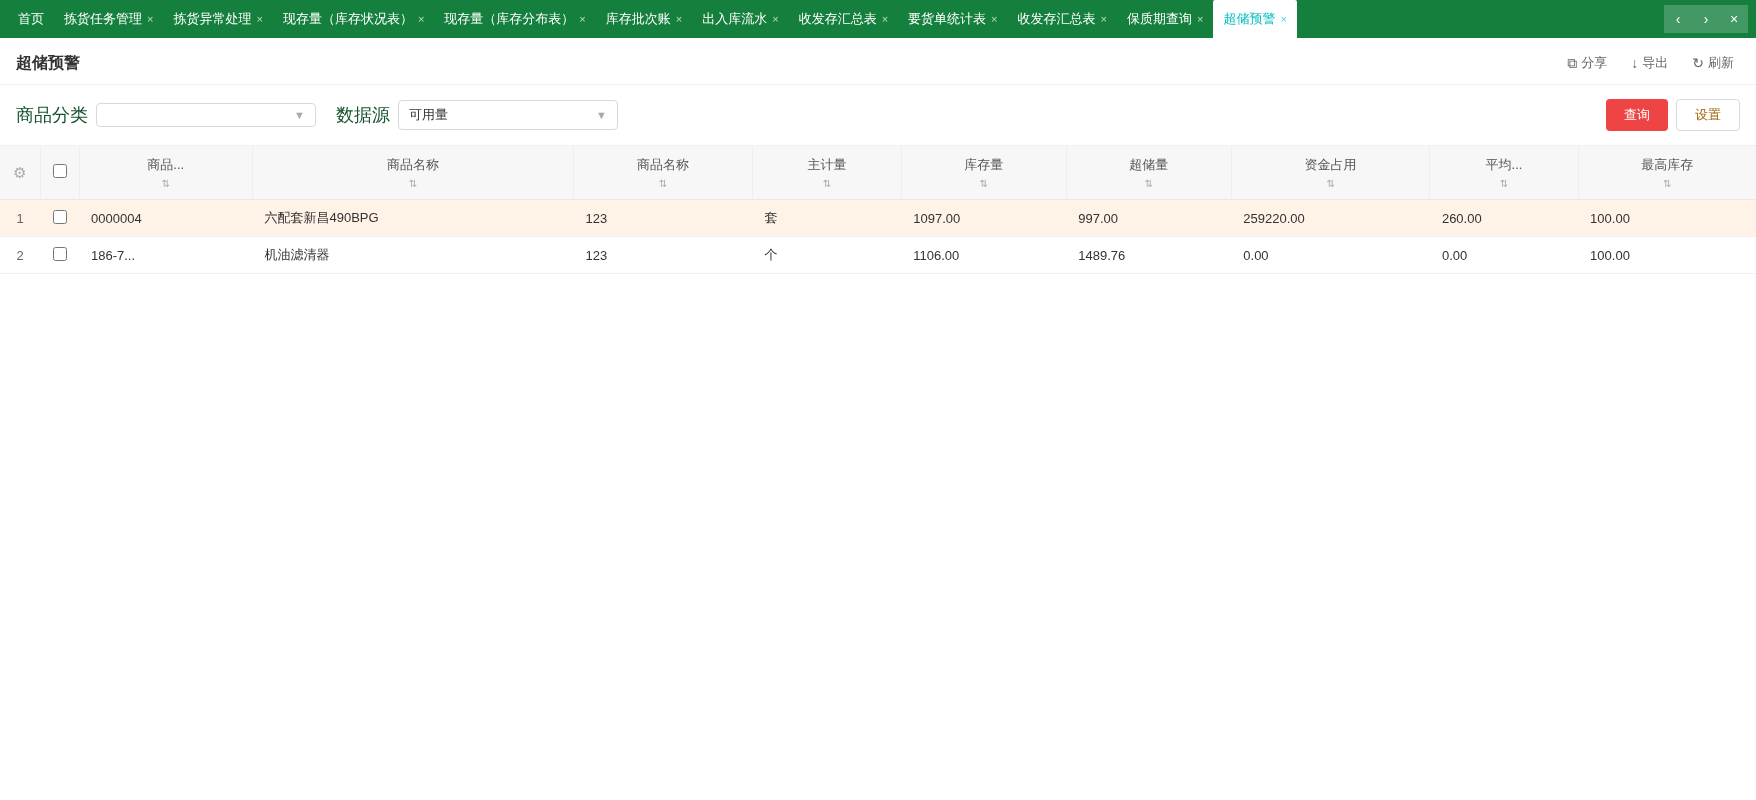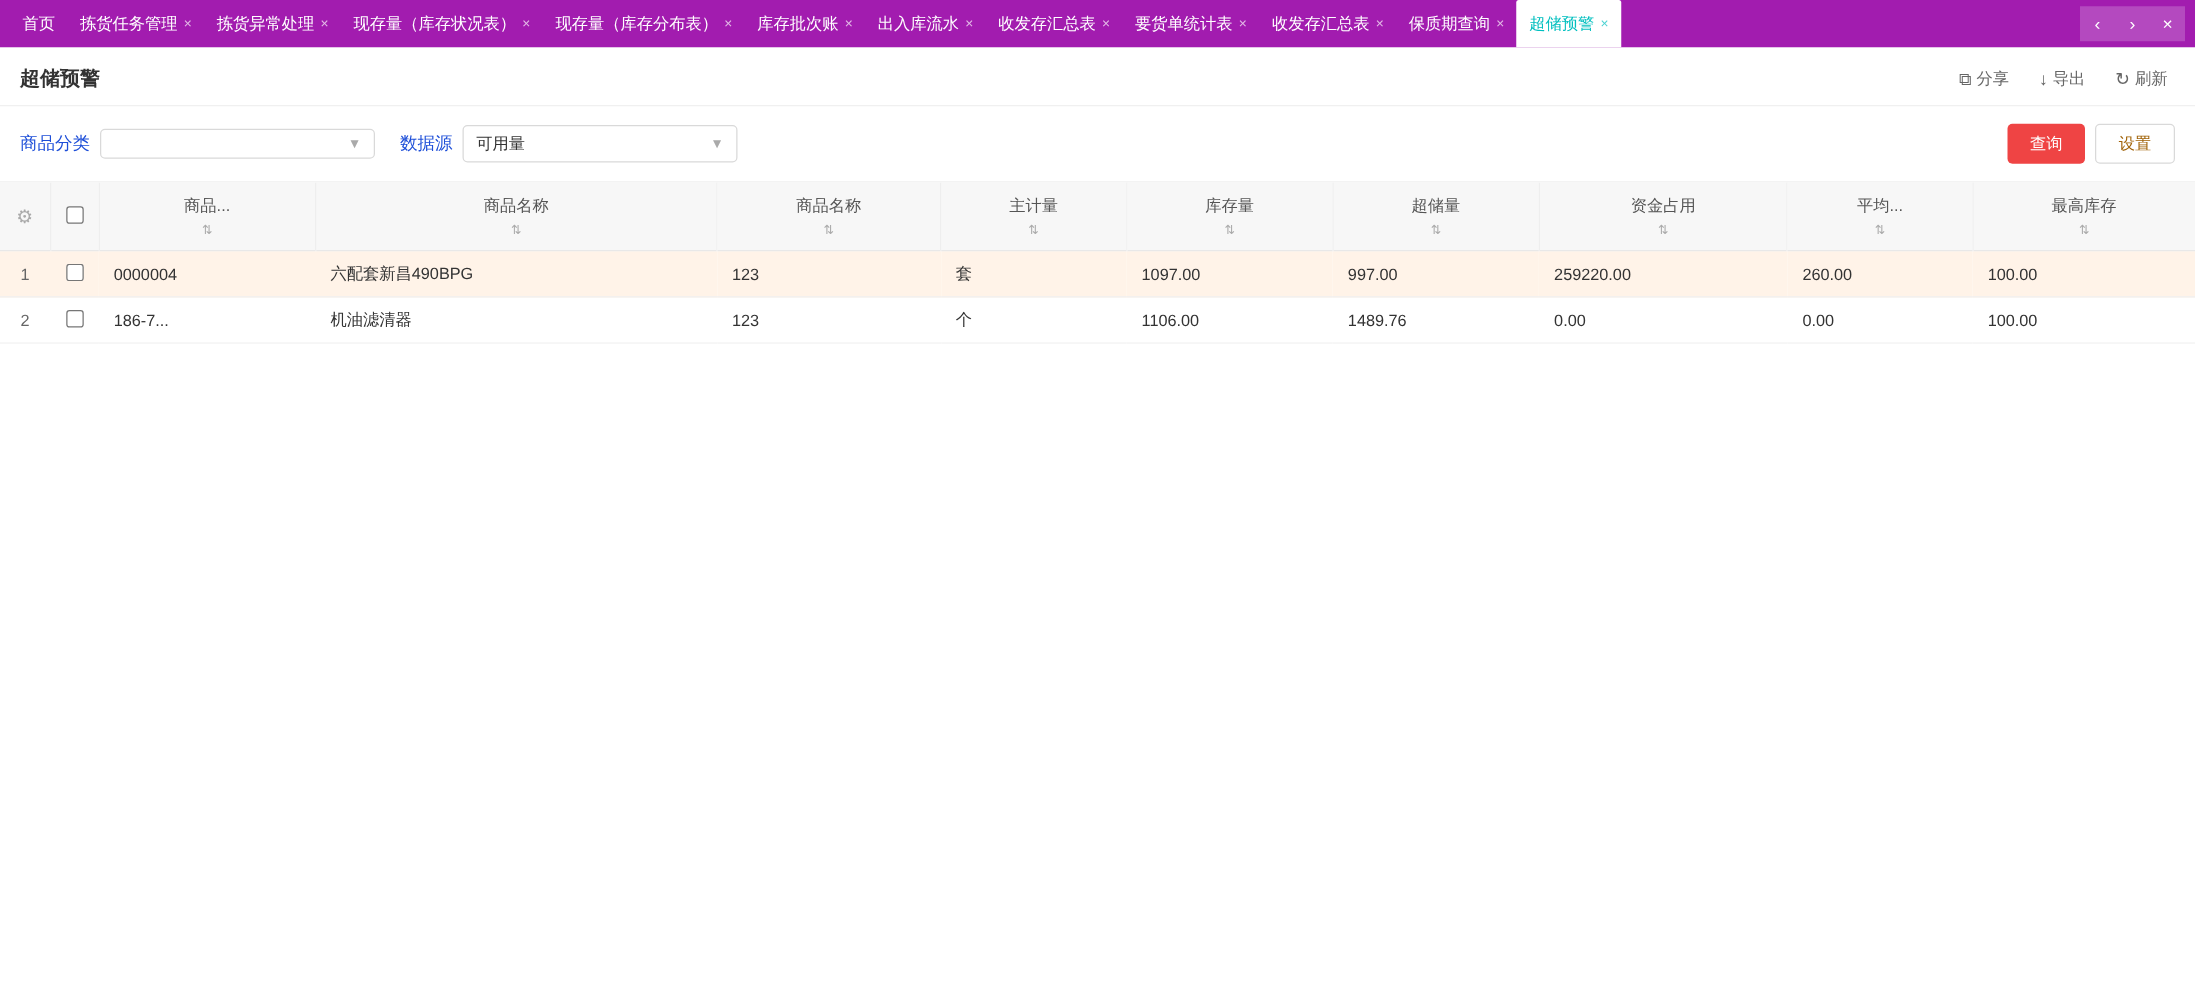--- a/index.html
+++ b/index.html
@@ -2,21 +2,21 @@
 <html><head>
   <meta charset="utf-8">
   <style>
     * { box-sizing: border-box; margin: 0; padding: 0; }
     body { font-family: "Microsoft YaHei", "PingFang SC", Arial, sans-serif; font-size: 13px; background: #f5f5f5; color: #333; }
 
     
     .top-nav {
       display: flex;
       align-items: center;
-      background: #a21caf;
+      background: #15803d;
       height: 38px;
       padding: 0 8px;
       overflow: hidden;
       flex-wrap: nowrap;
     }
     .top-nav .nav-item {
       display: flex;
       align-items: center;
       padding: 0 10px;
       height: 38px;
@@ -100,22 +100,22 @@
       padding: 14px 16px;
       gap: 20px;
       border-bottom: 1px solid #f0f0f0;
     }
     .filter-item {
       display: flex;
       align-items: center;
       gap: 8px;
     }
     .filter-label {
-      color: #1d4ed8;
-      font-size: 14px;
+      color: #14532d;
+      font-size: 18px;
       white-space: nowrap;
     }
     .filter-select {
       display: flex;
       align-items: center;
       border: 1px solid #d9d9d9;
       border-radius: 4px;
       padding: 5px 10px;
       min-width: 220px;
       background: #fff;

